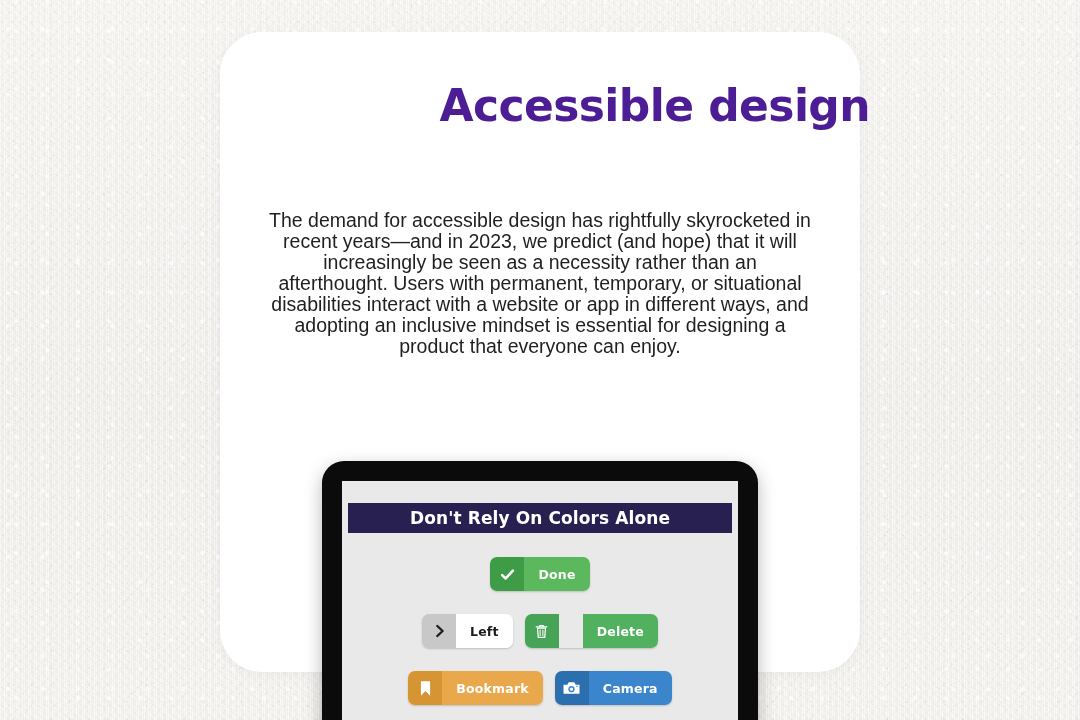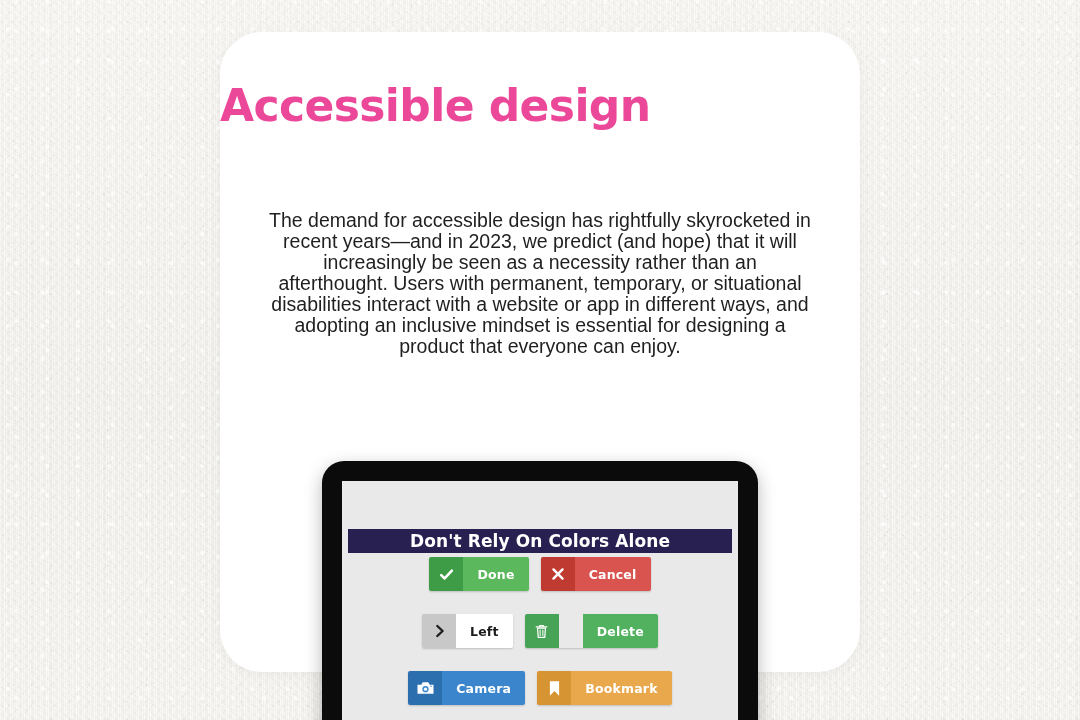--- a/index.html
+++ b/index.html
@@ -49,26 +49,27 @@
     background: #ffffff;
     border-radius: 42px;
     box-shadow: 0 2px 14px rgba(0,0,0,0.045);
   }
 
   #page-title {
     position: absolute;
     left: 0;
     top: 48px;
     width: 640px;
-    text-align: left;
+    text-align: right;
     font-size: 44px;
     font-weight: 700;
     letter-spacing: -0.6px;
-    color: #ec4899;
+    color: #4c1d95;
     font-family: "DejaVu Sans", sans-serif;
+    padding-left: 10px;
   }
 
   #body-copy {
     position: absolute;
     left: 48px;
     top: 158px;
     width: 544px;
     text-align: center;
     font-size: 19.5px;
     line-height: 21px;
@@ -95,26 +96,25 @@
     height: 260px;
     background: #e9e9e9;
     overflow: hidden;
   }
 
   #demo-header {
     position: absolute;
     left: 6px;
     top: 22px;
     width: 384px;
-    height: 24px;
+    height: 30px;
     background: #272050;
     display: flex;
     align-items: center;
     justify-content: center;
-    margin-top: 26px;
   }
   #demo-header-title {
     color: #ffffff;
     font-size: 17px;
     font-weight: 700;
     letter-spacing: 0.1px;
     font-family: "DejaVu Sans", sans-serif;
   }
 
   .btn-row {
@@ -127,21 +127,21 @@
     gap: 12px;
   }
   #btn-row-1 { top: 76px; }
   #btn-row-2 { top: 133px; }
   #btn-row-3 { top: 190px; }
 
   .demo-btn {
     display: flex;
     align-items: stretch;
     height: 34px;
-    border-radius: 2px;
+    border-radius: 7px;
     overflow: hidden;
     box-shadow: 0 1px 2px rgba(0,0,0,0.18);
   }
   .demo-btn .btn-icon {
     width: 34px;
     display: flex;
     align-items: center;
     justify-content: center;
     flex: none;
   }
@@ -197,28 +197,20 @@
 
       <div class="demo-btn v-green">
         <span class="btn-icon">
           <svg width="17" height="17" viewBox="0 0 24 24" aria-hidden="true">
             <path d="M4.5 12.8 L9.4 17.6 L19.6 6.6" fill="none" stroke="#ffffff" stroke-width="3.6" stroke-linecap="round" stroke-linejoin="round"></path>
           </svg>
         </span>
         <span class="btn-label">Done</span>
       </div>
 
-      <div class="demo-btn v-red">
-        <span class="btn-icon">
-          <svg width="16" height="16" viewBox="0 0 24 24" aria-hidden="true">
-            <path d="M5.2 5.2 L18.8 18.8 M18.8 5.2 L5.2 18.8" fill="none" stroke="#ffffff" stroke-width="3.6" stroke-linecap="round"></path>
-          </svg>
-        </span>
-        <span class="btn-label">Cancel</span>
-      </div>
 
     </div>
 
     <div class="btn-row" id="btn-row-2">
 
       <div class="demo-btn v-gray">
         <span class="btn-icon">
           <svg width="15" height="16" viewBox="0 0 24 24" aria-hidden="true">
             <path d="M8.5 4 L17 12 L8.5 20" fill="none" stroke="#1c1c1c" stroke-width="3.8" stroke-linecap="round" stroke-linejoin="round"></path>
           </svg>
@@ -236,37 +228,37 @@
             <path d="M9.8 10.6 V19.2 M14.2 10.6 V19.2" stroke="#ffffff" stroke-width="1.7" stroke-linecap="round"></path>
           </svg>
         </span>
         <span class="btn-label">Delete</span>
       </div>
 
     </div>
 
     <div class="btn-row" id="btn-row-3">
 
+      <div class="demo-btn v-orange">
+        <span class="btn-icon">
+          <svg width="13" height="17" viewBox="0 0 18 24" aria-hidden="true">
+            <path d="M2.5 1.6 H15.5 V22.4 L9 15.6 L2.5 22.4 Z" fill="#ffffff"></path>
+          </svg>
+        </span>
+        <span class="btn-label">Bookmark</span>
+      </div>
+
       <div class="demo-btn v-blue">
         <span class="btn-icon">
           <svg width="19" height="16" viewBox="0 0 26 22" aria-hidden="true">
             <path d="M2 6.4 H7.2 L9.2 3.2 H16.8 L18.8 6.4 H24 V19 H2 Z" fill="#ffffff"></path>
             <circle cx="13" cy="12.6" r="4.3" fill="#3a85cc"></circle>
             <circle cx="13" cy="12.6" r="2.2" fill="#ffffff"></circle>
             <circle cx="20.6" cy="8.6" r="1" fill="#3a85cc"></circle>
           </svg>
         </span>
         <span class="btn-label">Camera</span>
       </div>
 
-      <div class="demo-btn v-orange">
-        <span class="btn-icon">
-          <svg width="13" height="17" viewBox="0 0 18 24" aria-hidden="true">
-            <path d="M2.5 1.6 H15.5 V22.4 L9 15.6 L2.5 22.4 Z" fill="#ffffff"></path>
-          </svg>
-        </span>
-        <span class="btn-label">Bookmark</span>
-      </div>
-
     </div>
 
   </div>
 </div>
 
 </body></html>

